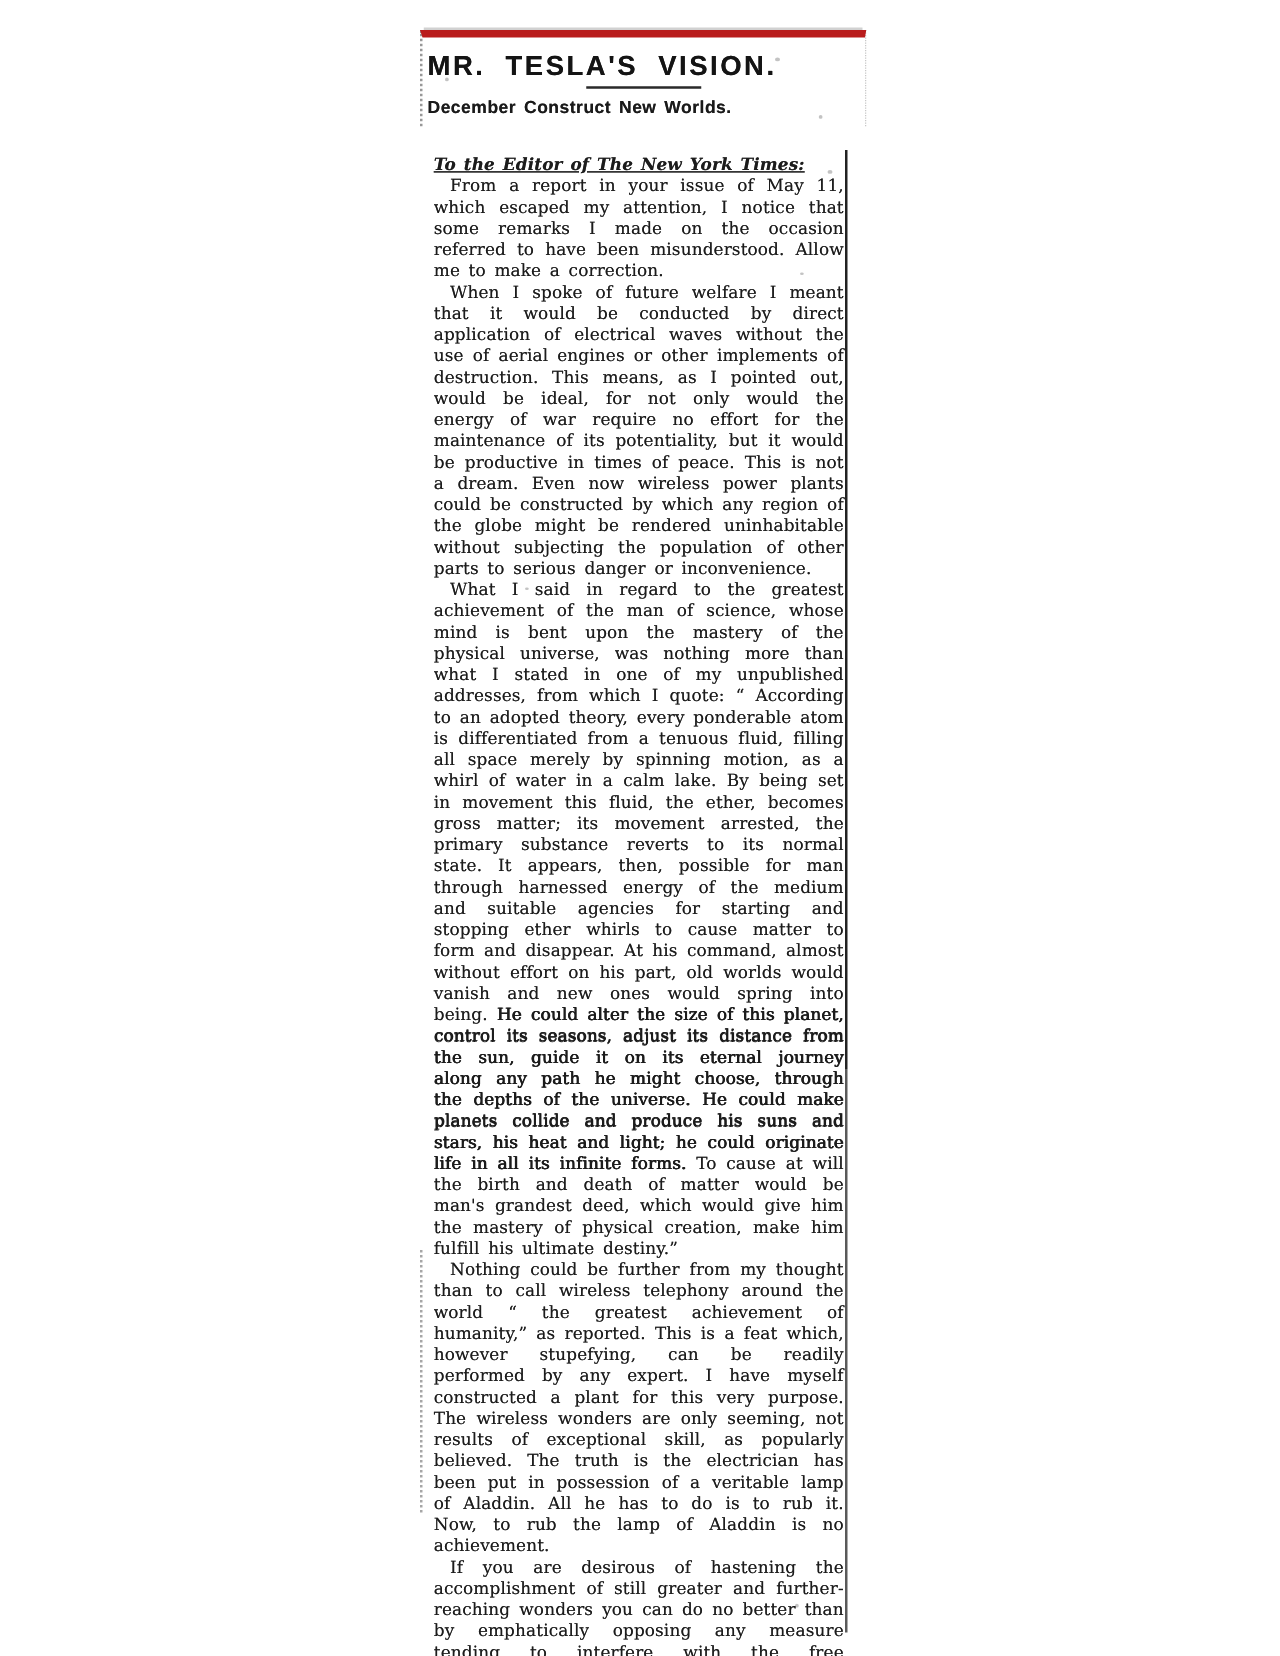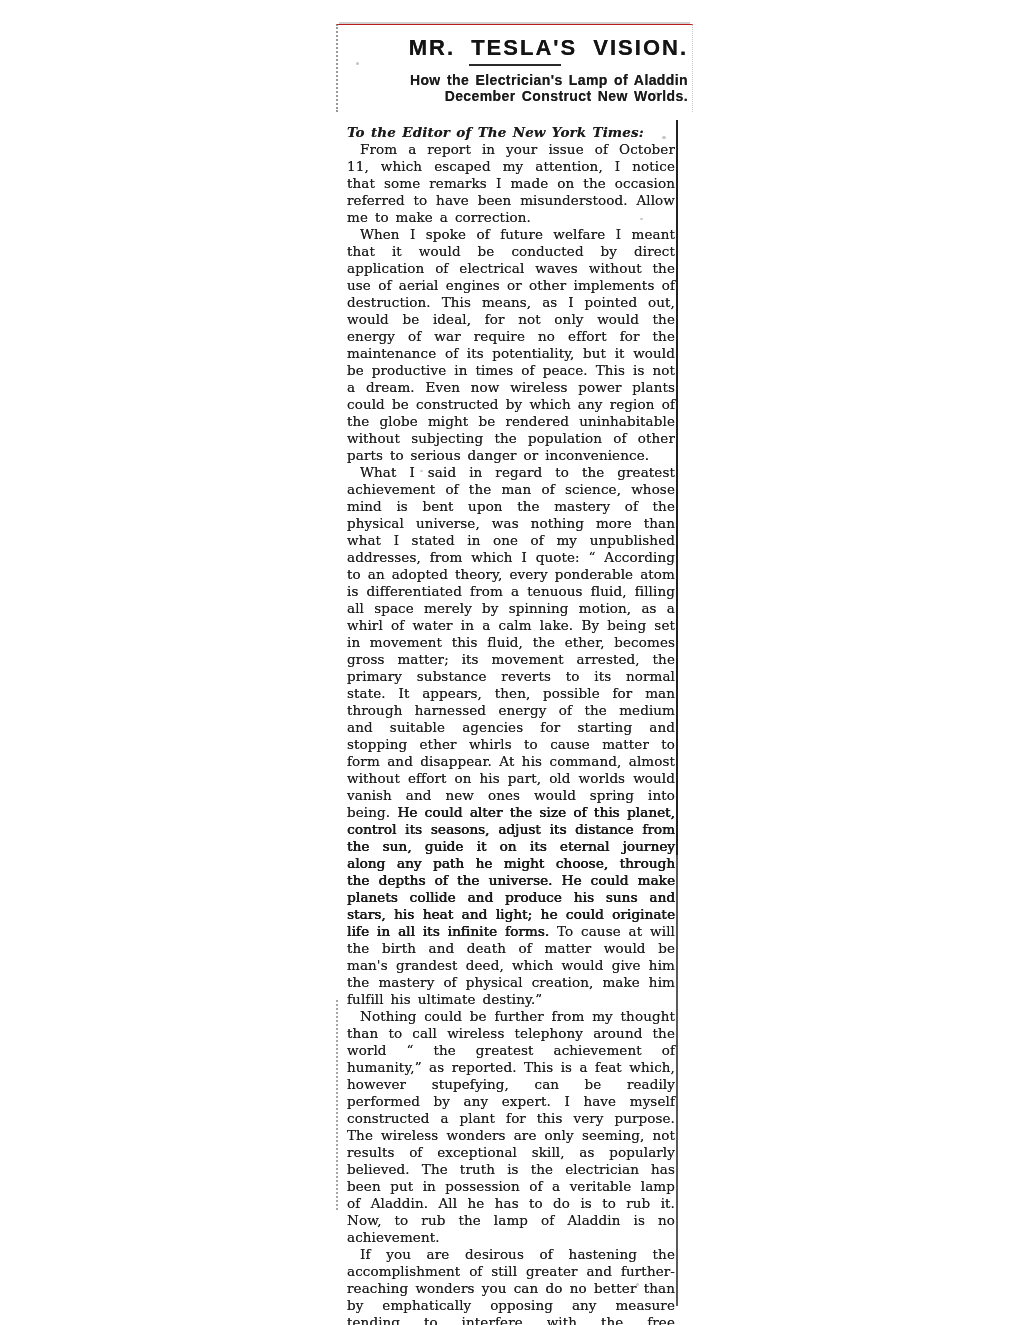--- a/index.html
+++ b/index.html
@@ -11,25 +11,25 @@
     overflow: hidden;
     font-family: "DejaVu Serif", serif;
     color: #1c1c1c;
   }
 
   
   .masthead {
     position: absolute;
     left: 336px; top: 24px;
     width: 346px;
-    border-top: 1px solid #b91c1c;
+    border-top: 6px solid #b91c1c;
     border-left: 2px dotted rgba(0,0,0,0.40);
     border-right: 1px dotted rgba(0,0,0,0.22);
     padding: 10px 4px 8px 4px;
-    text-align: right;
+    text-align: left;
     box-shadow: 0 -5px 0 -3px rgba(0,0,0,0.18);
   }
   .headline {
     font-family: "Liberation Sans", sans-serif;
     font-weight: bold;
     font-size: 22px;
     letter-spacing: 2px;
     word-spacing: 8px;
     color: #141414;
     text-shadow: 0 0 0.5px rgba(0,0,0,0.8);
@@ -64,20 +64,21 @@
     text-indent: 13px;
     word-spacing: 2.5px;
     letter-spacing: 0.1px;
     text-shadow: 0 0 0.3px rgba(0,0,0,0.65);
   }
   .salutation {
     font-style: italic;
     font-weight: bold;
     text-indent: 0 !important;
     word-spacing: 1.5px !important;
+    text-decoration: underline;
   }
   .heavy {
     text-shadow: 0.5px 0 0 currentColor, 0 0.35px 0 currentColor;
   }
 
   
   .vrule {
     position: absolute;
     left: 676px; top: 120px;
     width: 2px; height: 1186px;
@@ -96,30 +97,29 @@
   }
 </style>
 </head>
 <body>
 
 <div class="page">
 
   <div class="masthead">
     <div class="headline">MR. TESLA'S VISION.</div>
     <div class="headline-rule"></div>
-    <div class="subtitle">How the Electrician's Lamp of Aladdin</div>
     <div class="subtitle">December Construct New Worlds.</div>
   </div>
 
   <div class="vrule"></div>
   <div class="left-edge-marks"></div>
 
   <div class="column">
     <p class="salutation">To the Editor of The New York Times:</p>
-    <p>From a report in your issue of October 11, which escaped my attention, I notice that some remarks I made on the occasion referred to have been misunderstood. Allow me to make a correction.</p>
+    <p>From a report in your issue of May 11, which escaped my attention, I notice that some remarks I made on the occasion referred to have been misunderstood. Allow me to make a correction.</p>
     <p>When I spoke of future welfare I meant that it would be conducted by direct application of electrical waves without the use of aerial engines or other implements of destruction. This means, as I pointed out, would be ideal, for not only would the energy of war require no effort for the maintenance of its potentiality, but it would be productive in times of peace. This is not a dream. Even now wireless power plants could be constructed by which any region of the globe might be rendered uninhabitable without subjecting the population of other parts to serious danger or inconvenience.</p>
     <p><span>What I said in regard to the greatest achievement of the man of science, whose mind is bent upon the mastery of the physical universe, was nothing more than what I stated in one of my unpublished addresses, from which I quote: “ According to an adopted theory, every ponderable atom is differentiated from a tenuous fluid, filling all space merely by spinning motion, as a whirl of water in a calm lake. By being set in movement this fluid, the ether, becomes gross matter; its movement arrested, the primary substance reverts to its normal state. It appears, then, possible for man through harnessed energy of the medium and suitable agencies for starting and stopping ether whirls to cause matter to form and disappear. At his command, almost without effort on his part, old worlds would vanish and new ones would spring into being. </span><span class="heavy">He could alter the size of this planet, control its seasons, adjust its distance from the sun, guide it on its eternal journey along any path he might choose, through the depths of the universe. He could make planets collide and produce his suns and stars, his heat and light; he could originate life in all its infinite forms. </span><span>To cause at will the birth and death of matter would be man's grandest deed, which would give him the mastery of physical creation, make him fulfill his ultimate destiny.”</span></p>
     <p>Nothing could be further from my thought than to call wireless telephony around the world “ the greatest achievement of humanity,” as reported. This is a feat which, however stupefying, can be readily performed by any expert. I have myself constructed a plant for this very purpose. The wireless wonders are only seeming, not results of exceptional skill, as popularly believed. The truth is the electrician has been put in possession of a veritable lamp of Aladdin. All he has to do is to rub it. Now, to rub the lamp of Aladdin is no achievement.</p>
     <p>If you are desirous of hastening the accomplishment of still greater and further-reaching wonders you can do no better than by emphatically opposing any measure tending to interfere with the free commercial exploitation of water power and the wireless art. So absolutely does human progress depend on the development of these that the smallest impediment, particularly through the legislative bodies of this country, may set back civilization and the cause of peace for centuries.</p>
 
   </div>
 
   <div class="speck" style="left:620px; top:46px; width:4px; height:3px;"></div>
   <div class="speck" style="left:655px; top:92px; width:3px; height:3px;"></div>
   <div class="speck" style="left:662px; top:136px; width:4px; height:3px;"></div>

